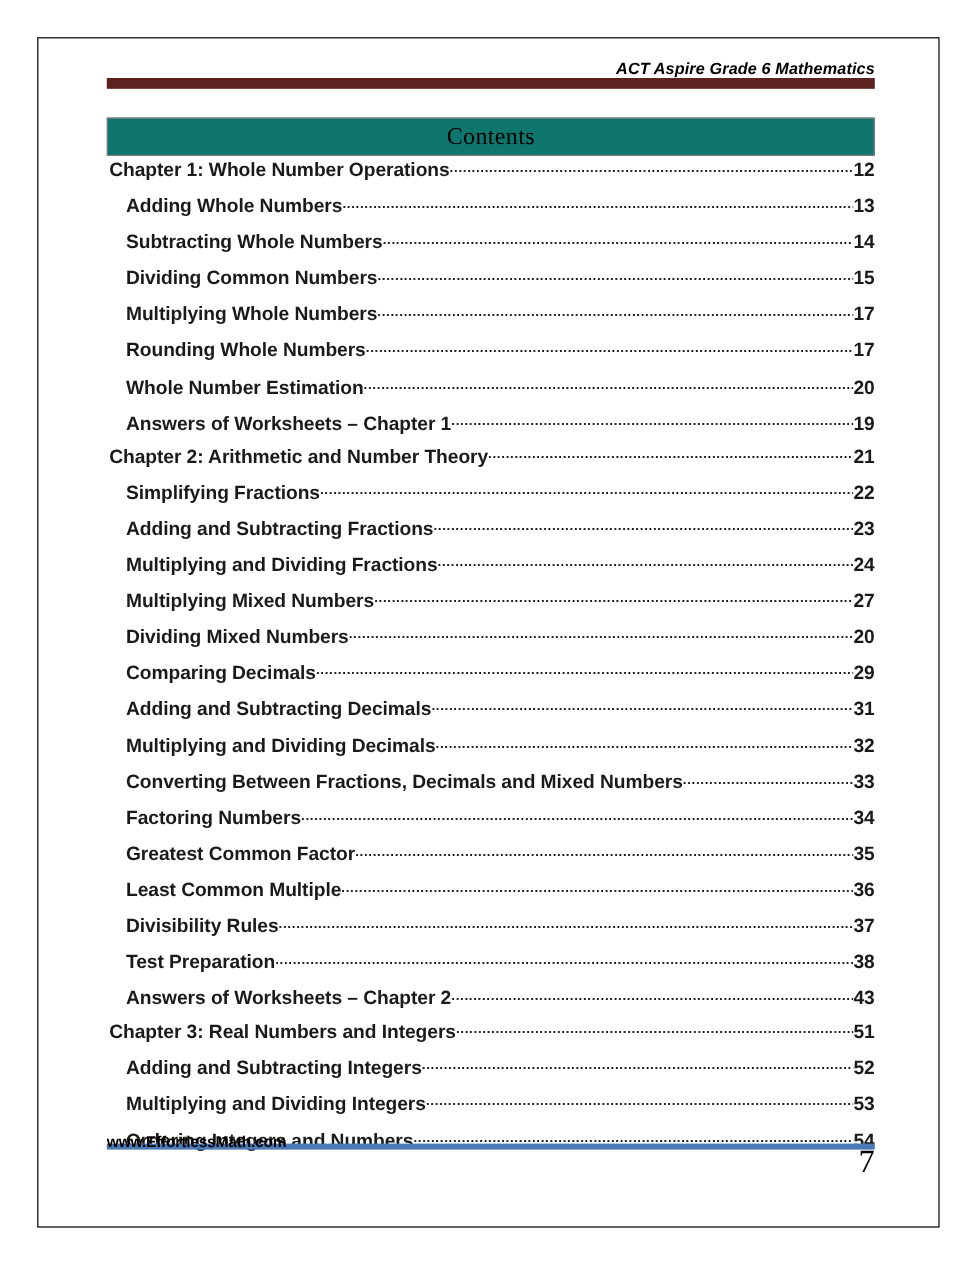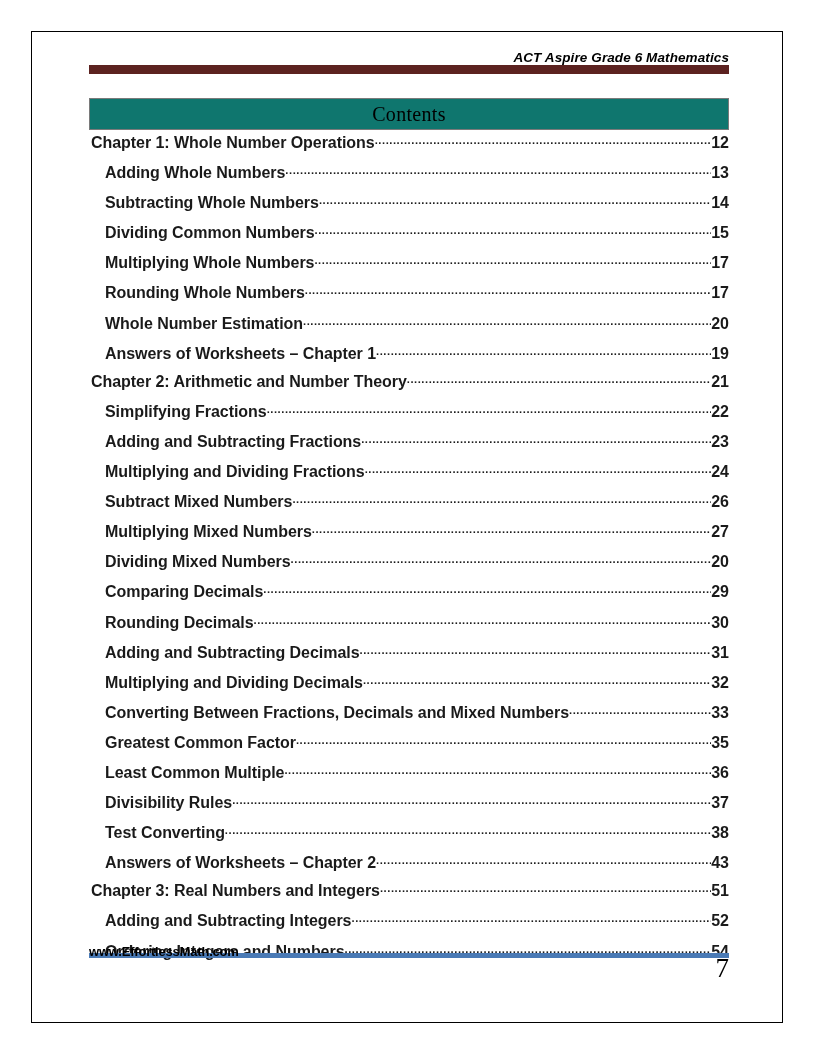--- a/index.html
+++ b/index.html
@@ -244,93 +244,93 @@
           <span class="toc-label">Adding and Subtracting Fractions</span>
           <span class="toc-dots"></span>
           <span class="toc-page">23</span>
         </div>
         <div class="toc-row level-section">
           <span class="toc-label">Multiplying and Dividing Fractions</span>
           <span class="toc-dots"></span>
           <span class="toc-page">24</span>
         </div>
         <div class="toc-row level-section">
-          <span class="toc-label">Subtract Mixed Numbers</span>
-          <span class="toc-dots"></span>
-          <span class="toc-page">26</span>
-        </div>
-        <div class="toc-row level-section">
           <span class="toc-label">Multiplying Mixed Numbers</span>
           <span class="toc-dots"></span>
           <span class="toc-page">27</span>
         </div>
         <div class="toc-row level-section">
           <span class="toc-label">Dividing Mixed Numbers</span>
           <span class="toc-dots"></span>
           <span class="toc-page">20</span>
         </div>
         <div class="toc-row level-section">
           <span class="toc-label">Comparing Decimals</span>
           <span class="toc-dots"></span>
           <span class="toc-page">29</span>
         </div>
         <div class="toc-row level-section">
-          <span class="toc-label">Rounding Decimals</span>
-          <span class="toc-dots"></span>
-          <span class="toc-page">30</span>
-        </div>
-        <div class="toc-row level-section">
           <span class="toc-label">Adding and Subtracting Decimals</span>
           <span class="toc-dots"></span>
           <span class="toc-page">31</span>
         </div>
         <div class="toc-row level-section">
           <span class="toc-label">Multiplying and Dividing Decimals</span>
           <span class="toc-dots"></span>
           <span class="toc-page">32</span>
         </div>
         <div class="toc-row level-section">
           <span class="toc-label">Converting Between Fractions, Decimals and Mixed Numbers</span>
           <span class="toc-dots"></span>
           <span class="toc-page">33</span>
         </div>
         <div class="toc-row level-section">
+          <span class="toc-label">Factoring Numbers</span>
+          <span class="toc-dots"></span>
+          <span class="toc-page">34</span>
+        </div>
+        <div class="toc-row level-section">
           <span class="toc-label">Greatest Common Factor</span>
           <span class="toc-dots"></span>
           <span class="toc-page">35</span>
         </div>
         <div class="toc-row level-section">
           <span class="toc-label">Least Common Multiple</span>
           <span class="toc-dots"></span>
           <span class="toc-page">36</span>
         </div>
         <div class="toc-row level-section">
           <span class="toc-label">Divisibility Rules</span>
           <span class="toc-dots"></span>
           <span class="toc-page">37</span>
         </div>
         <div class="toc-row level-section">
-          <span class="toc-label">Test Converting</span>
+          <span class="toc-label">Test Preparation</span>
           <span class="toc-dots"></span>
           <span class="toc-page">38</span>
         </div>
         <div class="toc-row level-section">
           <span class="toc-label">Answers of Worksheets – Chapter 2</span>
           <span class="toc-dots"></span>
           <span class="toc-page">43</span>
         </div>
         <div class="toc-row level-chapter">
           <span class="toc-label">Chapter 3: Real Numbers and Integers</span>
           <span class="toc-dots"></span>
           <span class="toc-page">51</span>
         </div>
         <div class="toc-row level-section">
           <span class="toc-label">Adding and Subtracting Integers</span>
           <span class="toc-dots"></span>
           <span class="toc-page">52</span>
+        </div>
+        <div class="toc-row level-section">
+          <span class="toc-label">Multiplying and Dividing Integers</span>
+          <span class="toc-dots"></span>
+          <span class="toc-page">53</span>
         </div>
         <div class="toc-row level-section">
           <span class="toc-label">Ordering Integers and Numbers</span>
           <span class="toc-dots"></span>
           <span class="toc-page">54</span>
         </div>
       </div>
 
     <div class="footer-rule"></div>
     <div class="footer-site">www.EffortlessMath.com</div>

